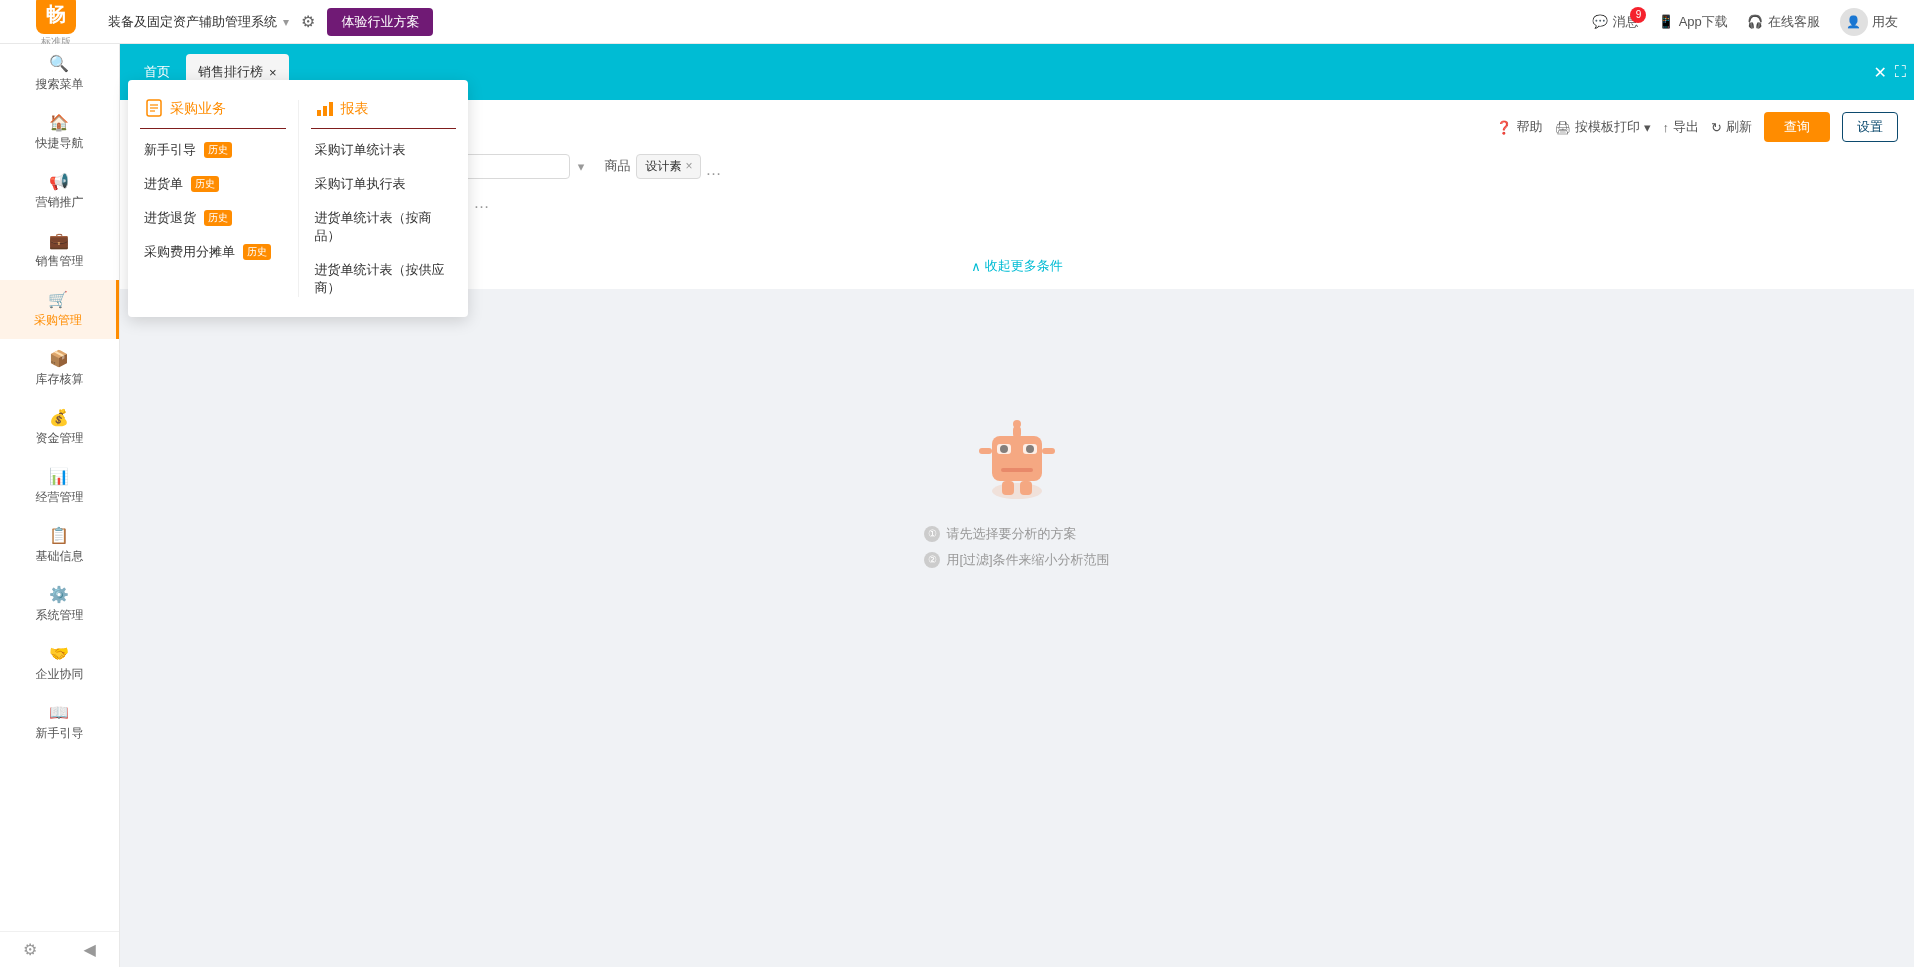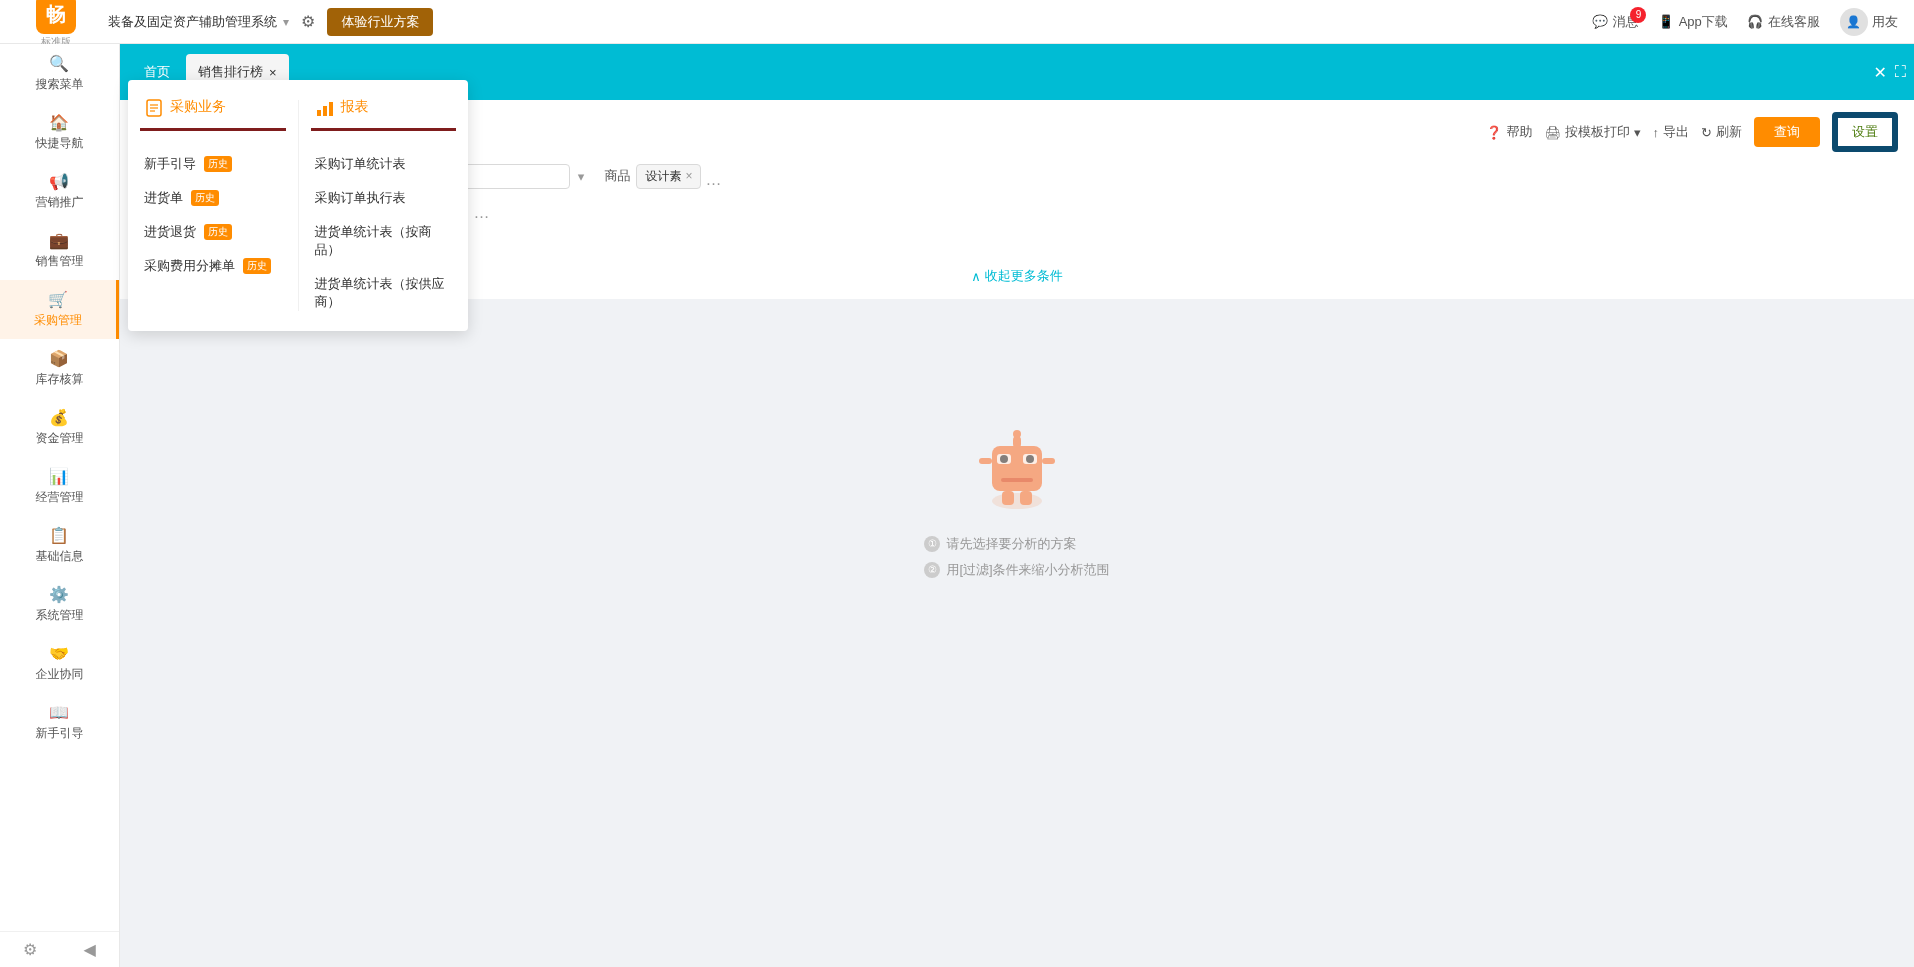--- a/index.html
+++ b/index.html
@@ -11,47 +11,47 @@
     .main-area { display: flex; flex: 1; overflow: hidden; }
     .sidebar { width: 120px; background: #fff; border-right: 1px solid #e8e8e8; display: flex; flex-direction: column; flex-shrink: 0; }
     .content-area { flex: 1; display: flex; flex-direction: column; background: #f0f2f5; }
 
     
     .brand-logo { display: flex; flex-direction: column; align-items: center; width: 80px; cursor: pointer; }
     .brand-label { font-size: 10px; color: #999; margin-top: 1px; }
     .top-title { display: flex; align-items: center; gap: 6px; color: #333; font-size: 13px; }
     .top-title-chevron { color: #999; font-size: 12px; }
     .settings-icon-btn { color: #666; cursor: pointer; font-size: 16px; }
-    .experience-btn { background: #a16207; color: white; border: none; border-radius: 4px; padding: 5px 14px; font-size: 13px; cursor: pointer; }
+    .experience-btn { background: #701a75; color: white; border: none; border-radius: 4px; padding: 5px 14px; font-size: 13px; cursor: pointer; }
     .top-right { margin-left: auto; display: flex; align-items: center; gap: 20px; }
     .top-right-item { display: flex; align-items: center; gap: 4px; color: #555; font-size: 13px; cursor: pointer; position: relative; }
     .badge { position: absolute; top: -6px; right: -8px; background: #f5222d; color: white; border-radius: 10px; font-size: 10px; padding: 0 4px; min-width: 16px; text-align: center; line-height: 16px; }
     .avatar { width: 28px; height: 28px; background: #e0e0e0; border-radius: 50%; display: flex; align-items: center; justify-content: center; color: #666; font-size: 12px; }
     .sidebar-brand-icon { width: 40px; height: 40px; background: #ff8c00; border-radius: 8px; display: flex; align-items: center; justify-content: center; color: white; font-size: 20px; font-weight: bold; }
     .sidebar-nav { flex: 1; overflow-y: auto; }
     .sidebar-item { display: flex; flex-direction: column; align-items: center; padding: 10px 0; cursor: pointer; color: #555; font-size: 12px; gap: 3px; }
     .sidebar-item.active { background: #fff3e8; color: #ff8c00; border-right: 3px solid #ff8c00; }
     .sidebar-item-icon { font-size: 16px; }
     .sidebar-bottom { border-top: 1px solid #f0f0f0; display: flex; justify-content: space-around; padding: 8px 0; }
     .sidebar-bottom-btn { color: #999; font-size: 16px; cursor: pointer; }
     .toolbar-row { display: flex; align-items: center; justify-content: flex-end; gap: 12px; margin-bottom: 10px; }
     .toolbar-btn { display: flex; align-items: center; gap: 4px; color: #555; font-size: 13px; cursor: pointer; }
     .toolbar-btn-primary { background: #ff8c00; color: white; border: none; border-radius: 4px; padding: 6px 20px; font-size: 13px; cursor: pointer; }
-    .toolbar-btn-secondary { background: white; color: #4d7c0f; border: 6px solid #0c4a6e; border-radius: 4px; padding: 5px 14px; font-size: 13px; cursor: pointer; }
+    .toolbar-btn-secondary { background: white; color: #0c4a6e; border: 1px solid #0c4a6e; border-radius: 4px; padding: 5px 14px; font-size: 13px; cursor: pointer; }
     .filter-item { display: flex; align-items: center; gap: 6px; }
     .filter-label { color: #555; font-size: 13px; white-space: nowrap; }
     .filter-select { border: 1px solid #d9d9d9; border-radius: 4px; padding: 4px 24px 4px 8px; font-size: 13px; color: #333; min-width: 160px; appearance: none; background: white; cursor: pointer; }
     .filter-tag { display: inline-flex; align-items: center; gap: 4px; background: #f5f5f5; border: 1px solid #d9d9d9; border-radius: 4px; padding: 3px 8px; font-size: 12px; color: #333; }
     .filter-tag-close { color: #999; cursor: pointer; }
     .filter-dots { color: #999; cursor: pointer; font-size: 16px; }
     .collapse-btn { display: flex; align-items: center; justify-content: center; gap: 4px; color: #00bcd4; font-size: 13px; cursor: pointer; padding: 6px; }
     .dropdown-menu { position: absolute; top: 80px; left: 128px; width: 340px; background: white; border-radius: 4px; box-shadow: 0 4px 16px rgba(0,0,0,0.15); z-index: 200; padding: 12px 0; }
     .dropdown-columns { display: flex; }
     .dropdown-col { flex: 1; padding: 0 12px; }
-    .dropdown-col-header { display: flex; align-items: flex-start; gap: 6px; color: #ff8c00; font-size: 14px; font-weight: 500; padding: 6px 4px 10px; border-bottom: 3px solid #7f1d1d; margin-bottom: 16px; }
+    .dropdown-col-header { display: flex; align-items: flex-end; gap: 6px; color: #ff8c00; font-size: 14px; font-weight: 500; padding: 6px 4px 10px; border-bottom: 1px solid #7f1d1d; margin-bottom: 4px; }
     .dropdown-col-header-icon { width: 20px; height: 20px; display: flex; align-items: center; justify-content: center; }
     .dropdown-item { display: flex; align-items: center; gap: 8px; padding: 8px 4px; cursor: pointer; color: #333; font-size: 13px; }
     .history-badge { background: #ff8c00; color: white; border-radius: 3px; font-size: 10px; padding: 1px 4px; }
     .dropdown-divider { width: 1px; background: #f0f0f0; margin: 8px 0; }
 
     
     .empty-state { display: flex; flex-direction: column; align-items: center; justify-content: center; height: 400px; gap: 12px; }
     .empty-state-img { position: relative; }
     .empty-state-tips { color: #999; font-size: 13px; line-height: 2; }
     .empty-state-tips li { list-style: none; display: flex; align-items: center; gap: 6px; }

